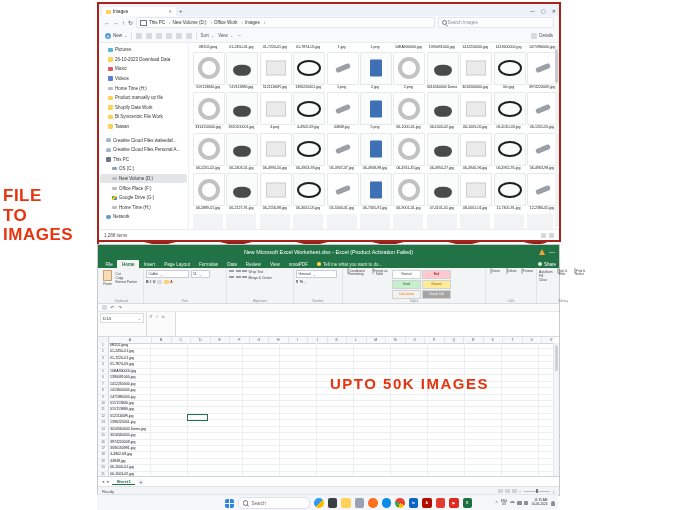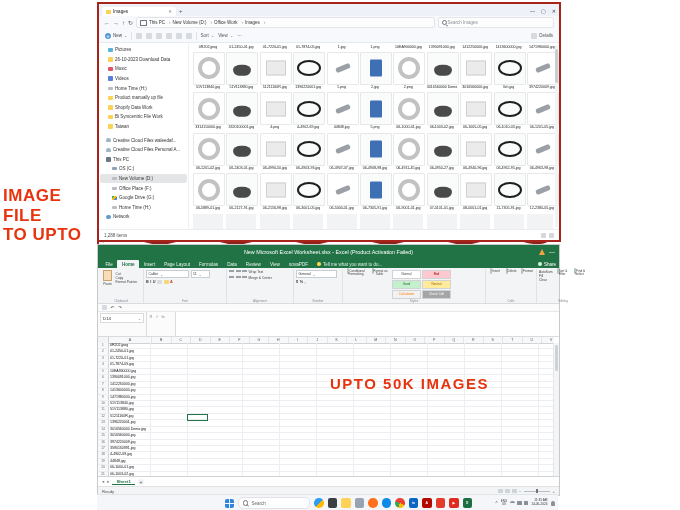--- a/index.html
+++ b/index.html
@@ -178,23 +178,22 @@
   .trayglyphs{display:flex;gap:2px;align-items:center}
   .tg{width:4.5px;height:4px;background:#8a8f96;border-radius:.5px}
   .tg.wifi{background:transparent;border-top:2.4px solid #8a8f96;border-radius:60% 60% 0 0;height:2.4px;width:5px}
   .clock{font-size:3.2px;line-height:3.8px;text-align:right;color:#333}
   .bell{width:4.5px;height:5px;background:#8a8f96;border-radius:50% 50% 20% 20%}
 </style>
 </head>
 <body>
 
 <div class="red-note" data-interactable="false">
-  <div data-interactable="false">IMAGE</div>
     <div data-interactable="false">FILE</div>
-    <div data-interactable="false">TO UPTO</div>
+    <div data-interactable="false">TO IMAGES</div>
 </div>
 <div class="left-red-line" data-interactable="false"></div>
 <svg class="wavy" data-interactable="false" viewBox="0 0 452 13">
   <path d="M3,7 Q22,0 41,6 T79,6 T117,6 T155,6 T193,6 T231,6 T269,6 T307,6 T345,6 T383,6 T421,6 T448,6" fill="none" stroke="#8e211a" stroke-width="2.4" stroke-linecap="round"></path>
 </svg>
 
 <div id="explorer" data-interactable="false">
   <div class="ex-tabs" data-interactable="false">
     <div class="ex-tab" data-interactable="true">
       <span class="fold" data-interactable="false"></span>

